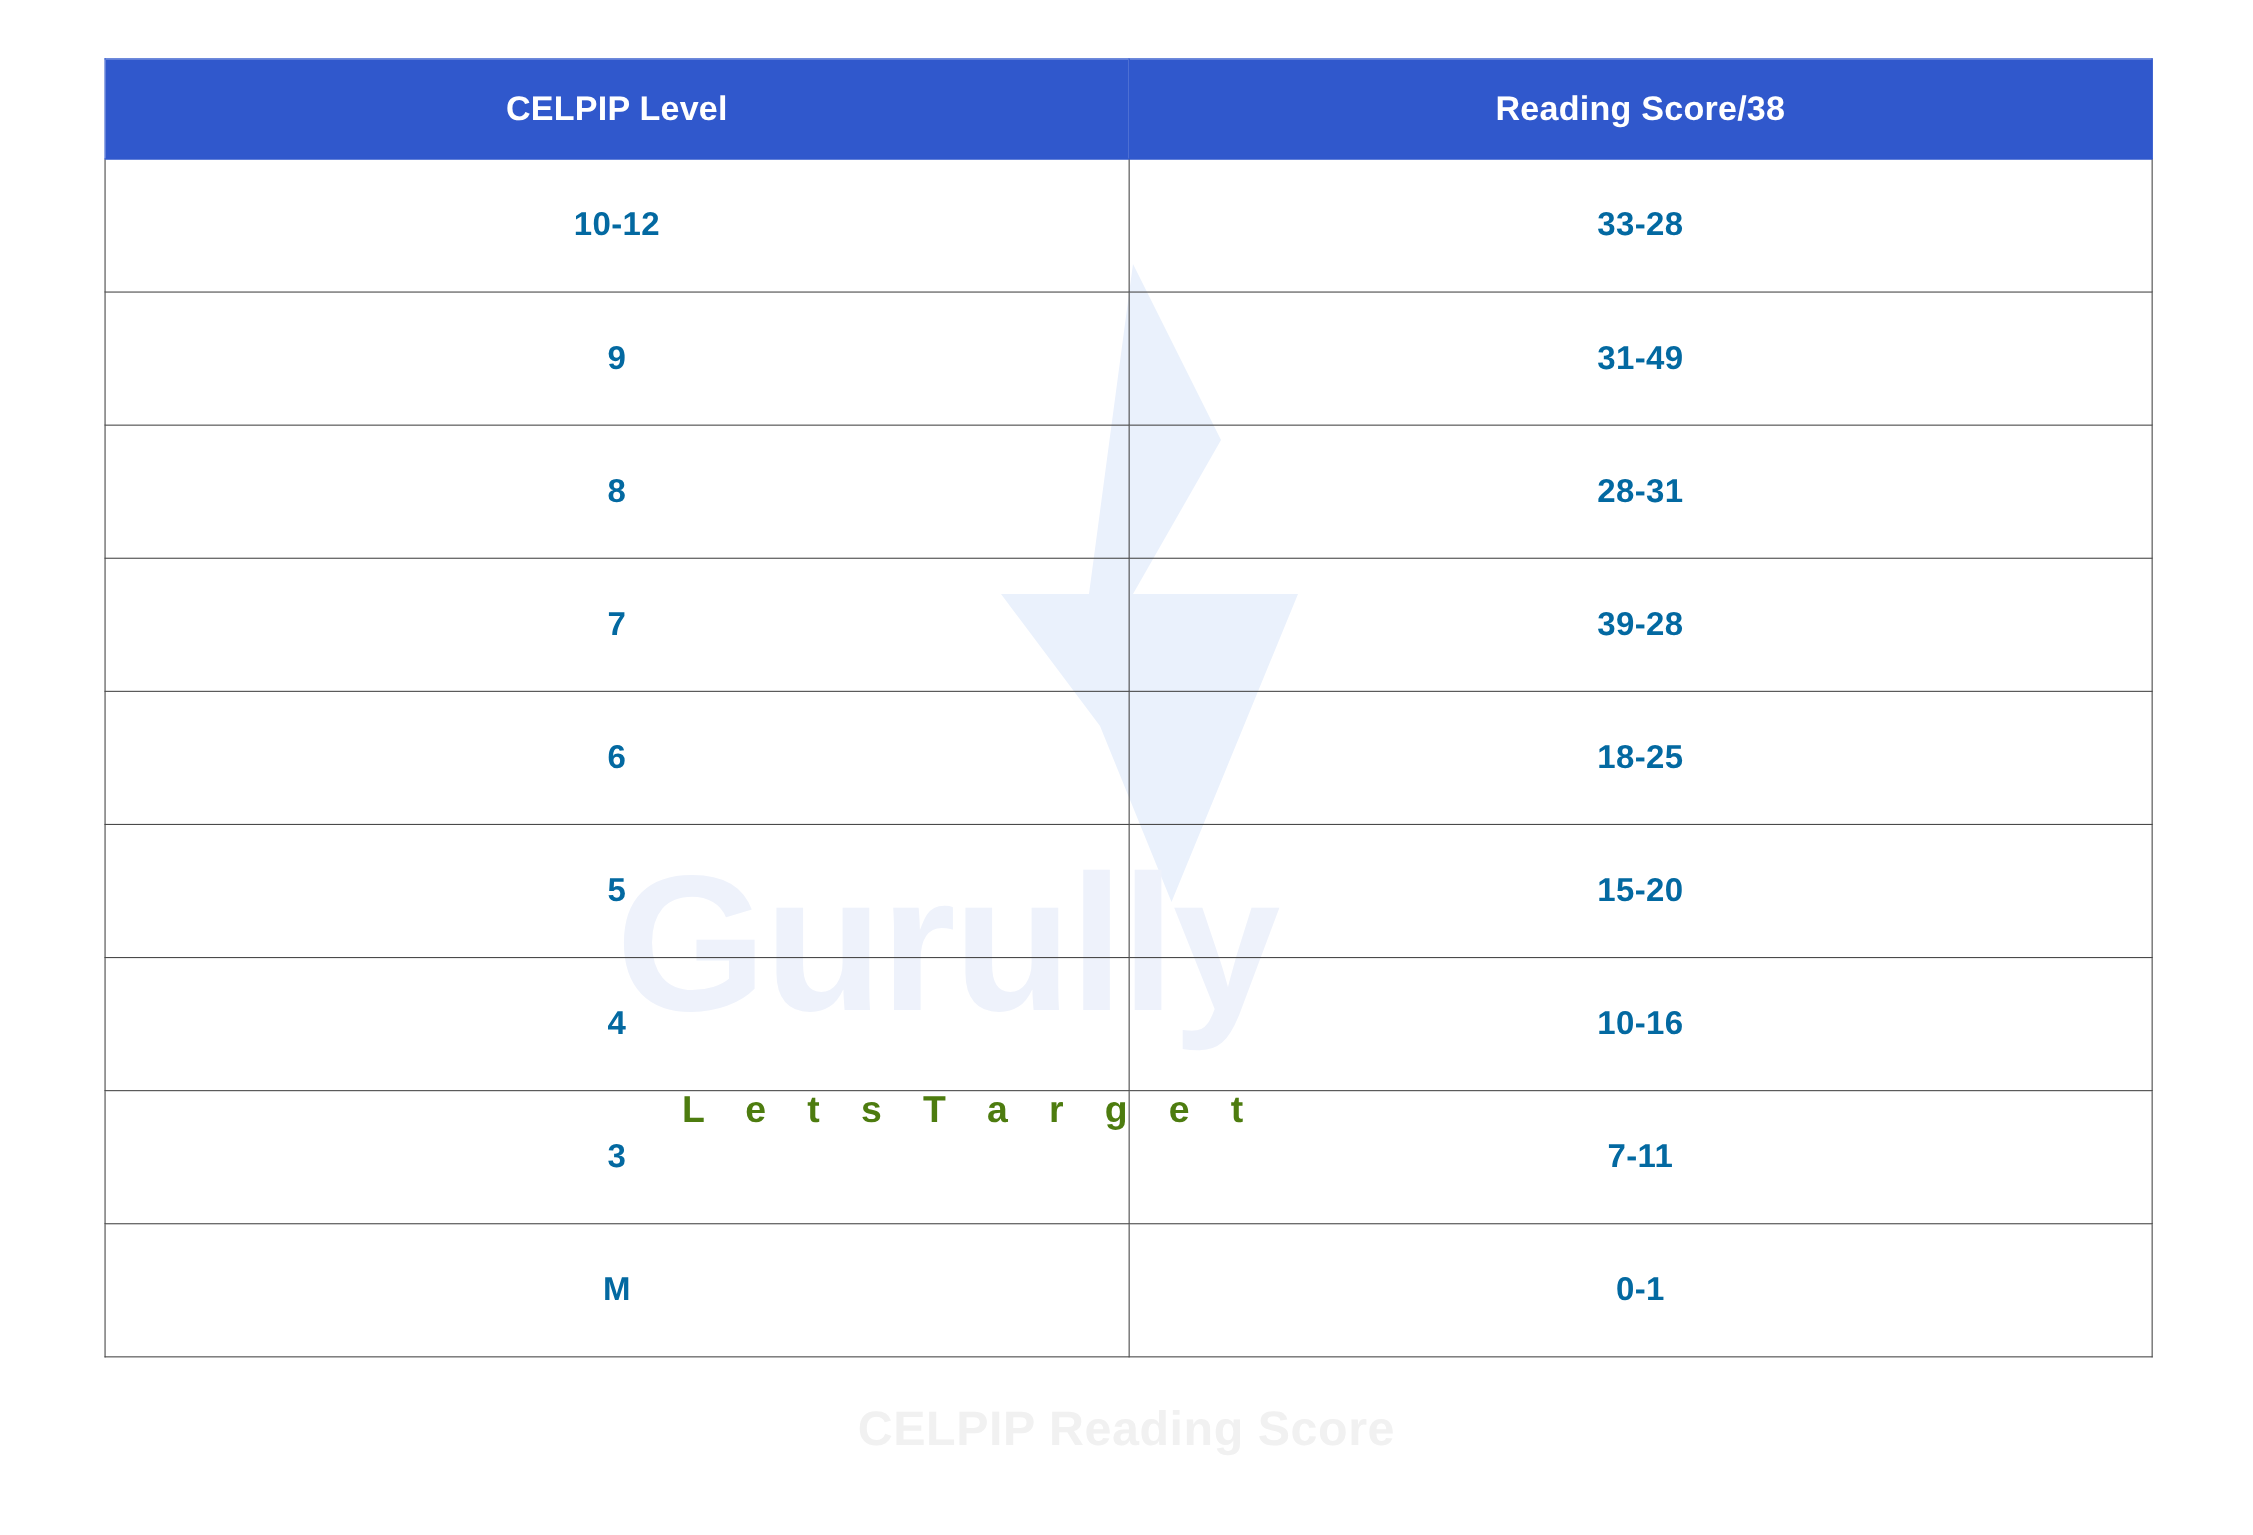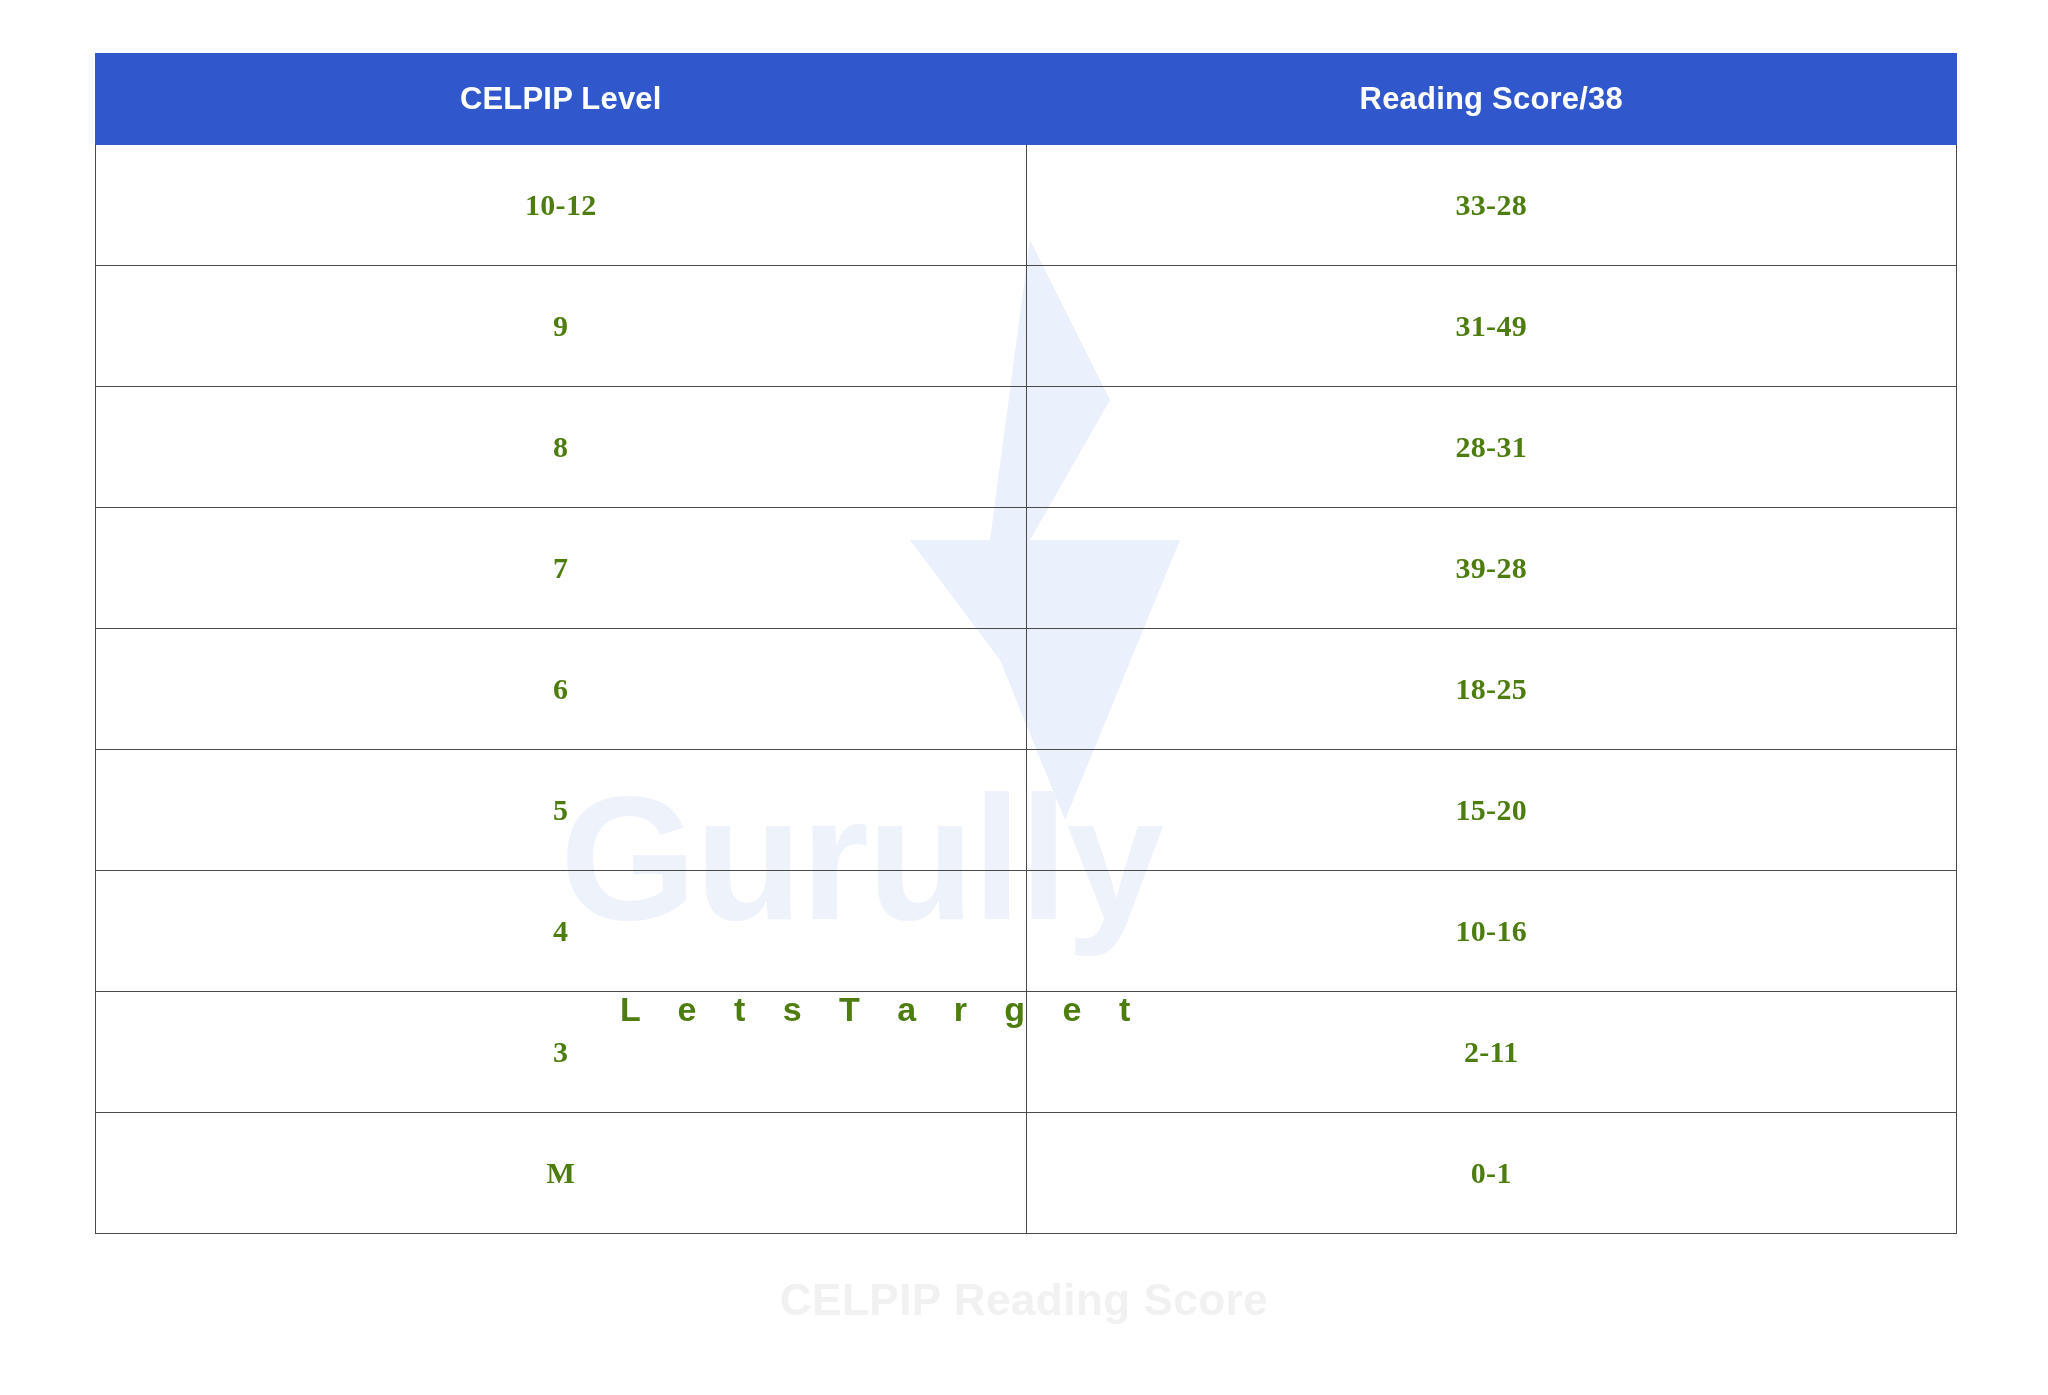--- a/index.html
+++ b/index.html
@@ -86,24 +86,23 @@
     font-size: 31px;
     font-weight: 700;
     height: 88px;
     border-color: #3058cc;
     letter-spacing: 0.2px;
   }
   table.score-table tbody td {
     height: 118px;
     font-size: 30px;
     font-weight: 700;
-    color: #4d7c0f;
+    color: #0369a1;
     background: transparent;
     letter-spacing: 0.3px;
-    font-family: Liberation Serif, serif;
   }
   .col-level { width: 50%; }
   .col-score { width: 50%; }
 
   .caption {
     position: absolute;
     left: 0;
     top: 1275px;
     width: 2048px;
     text-align: center;
@@ -163,21 +162,21 @@
         <tr>
           <td>5</td>
           <td>15-20</td>
         </tr>
         <tr>
           <td>4</td>
           <td>10-16</td>
         </tr>
         <tr>
           <td>3</td>
-          <td>2-11</td>
+          <td>7-11</td>
         </tr>
         <tr>
           <td>M</td>
           <td>0-1</td>
         </tr>
       </tbody>
     </table>
   </div>
 
   <div class="caption">CELPIP Reading Score</div>

